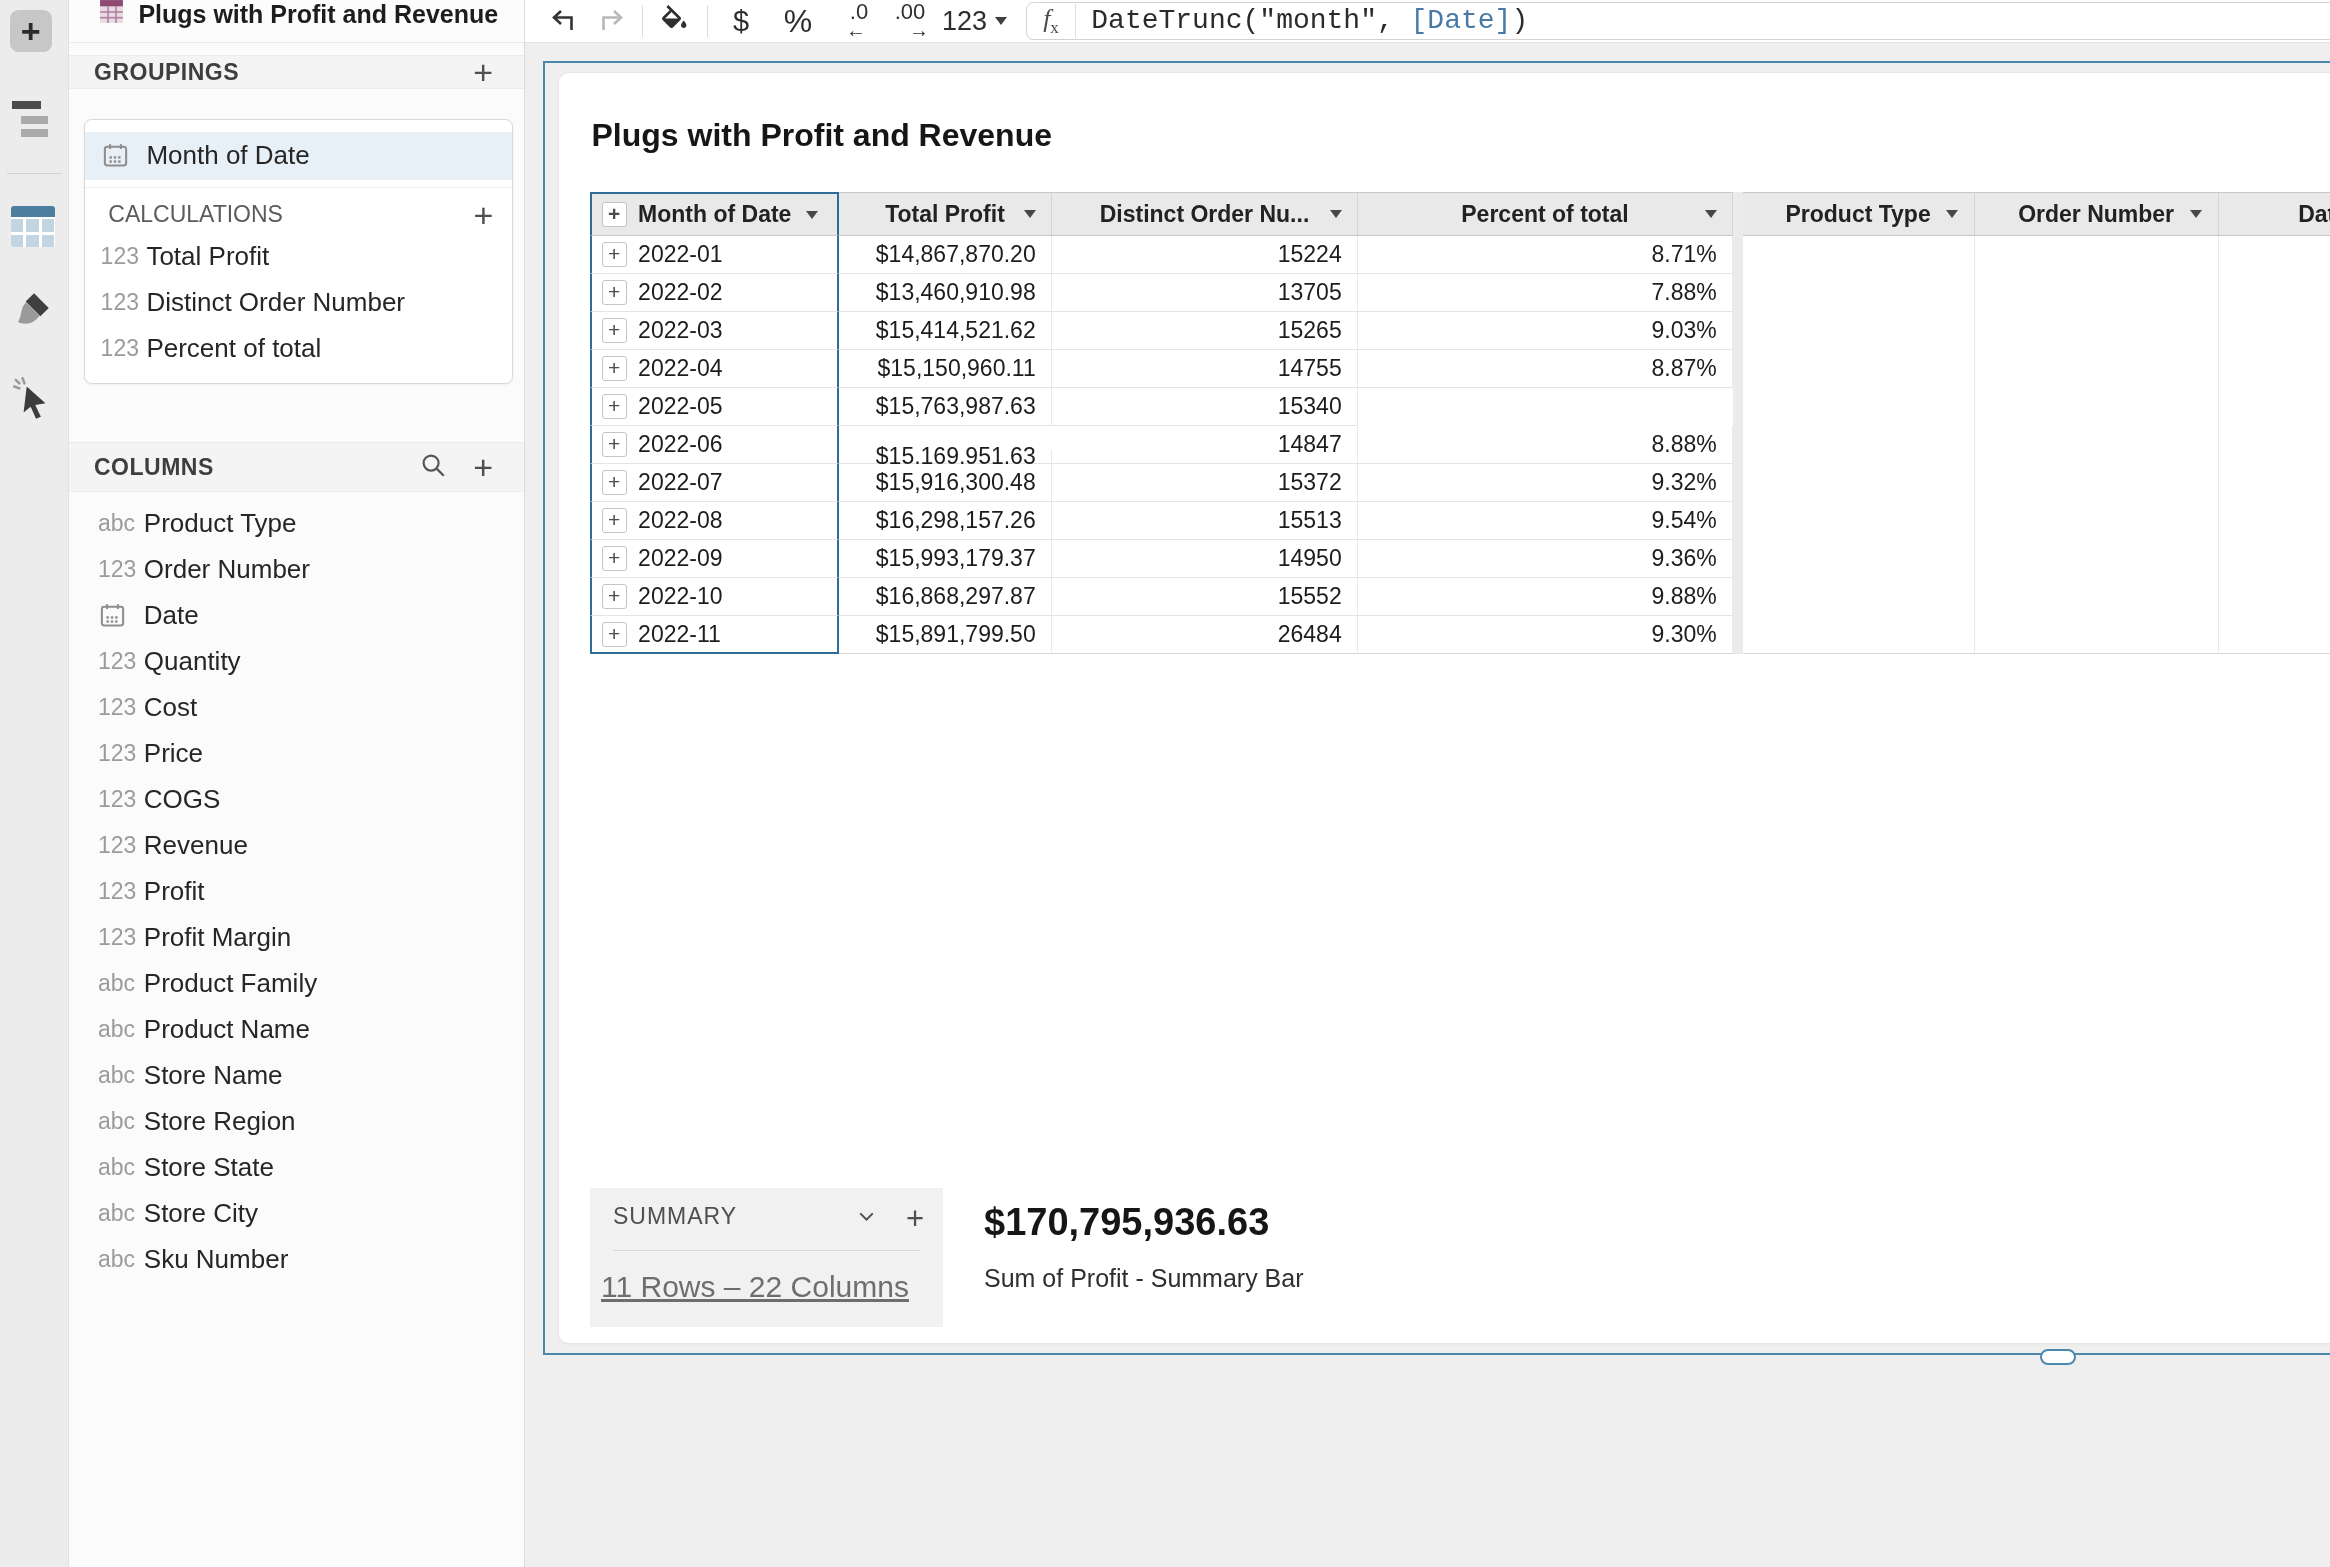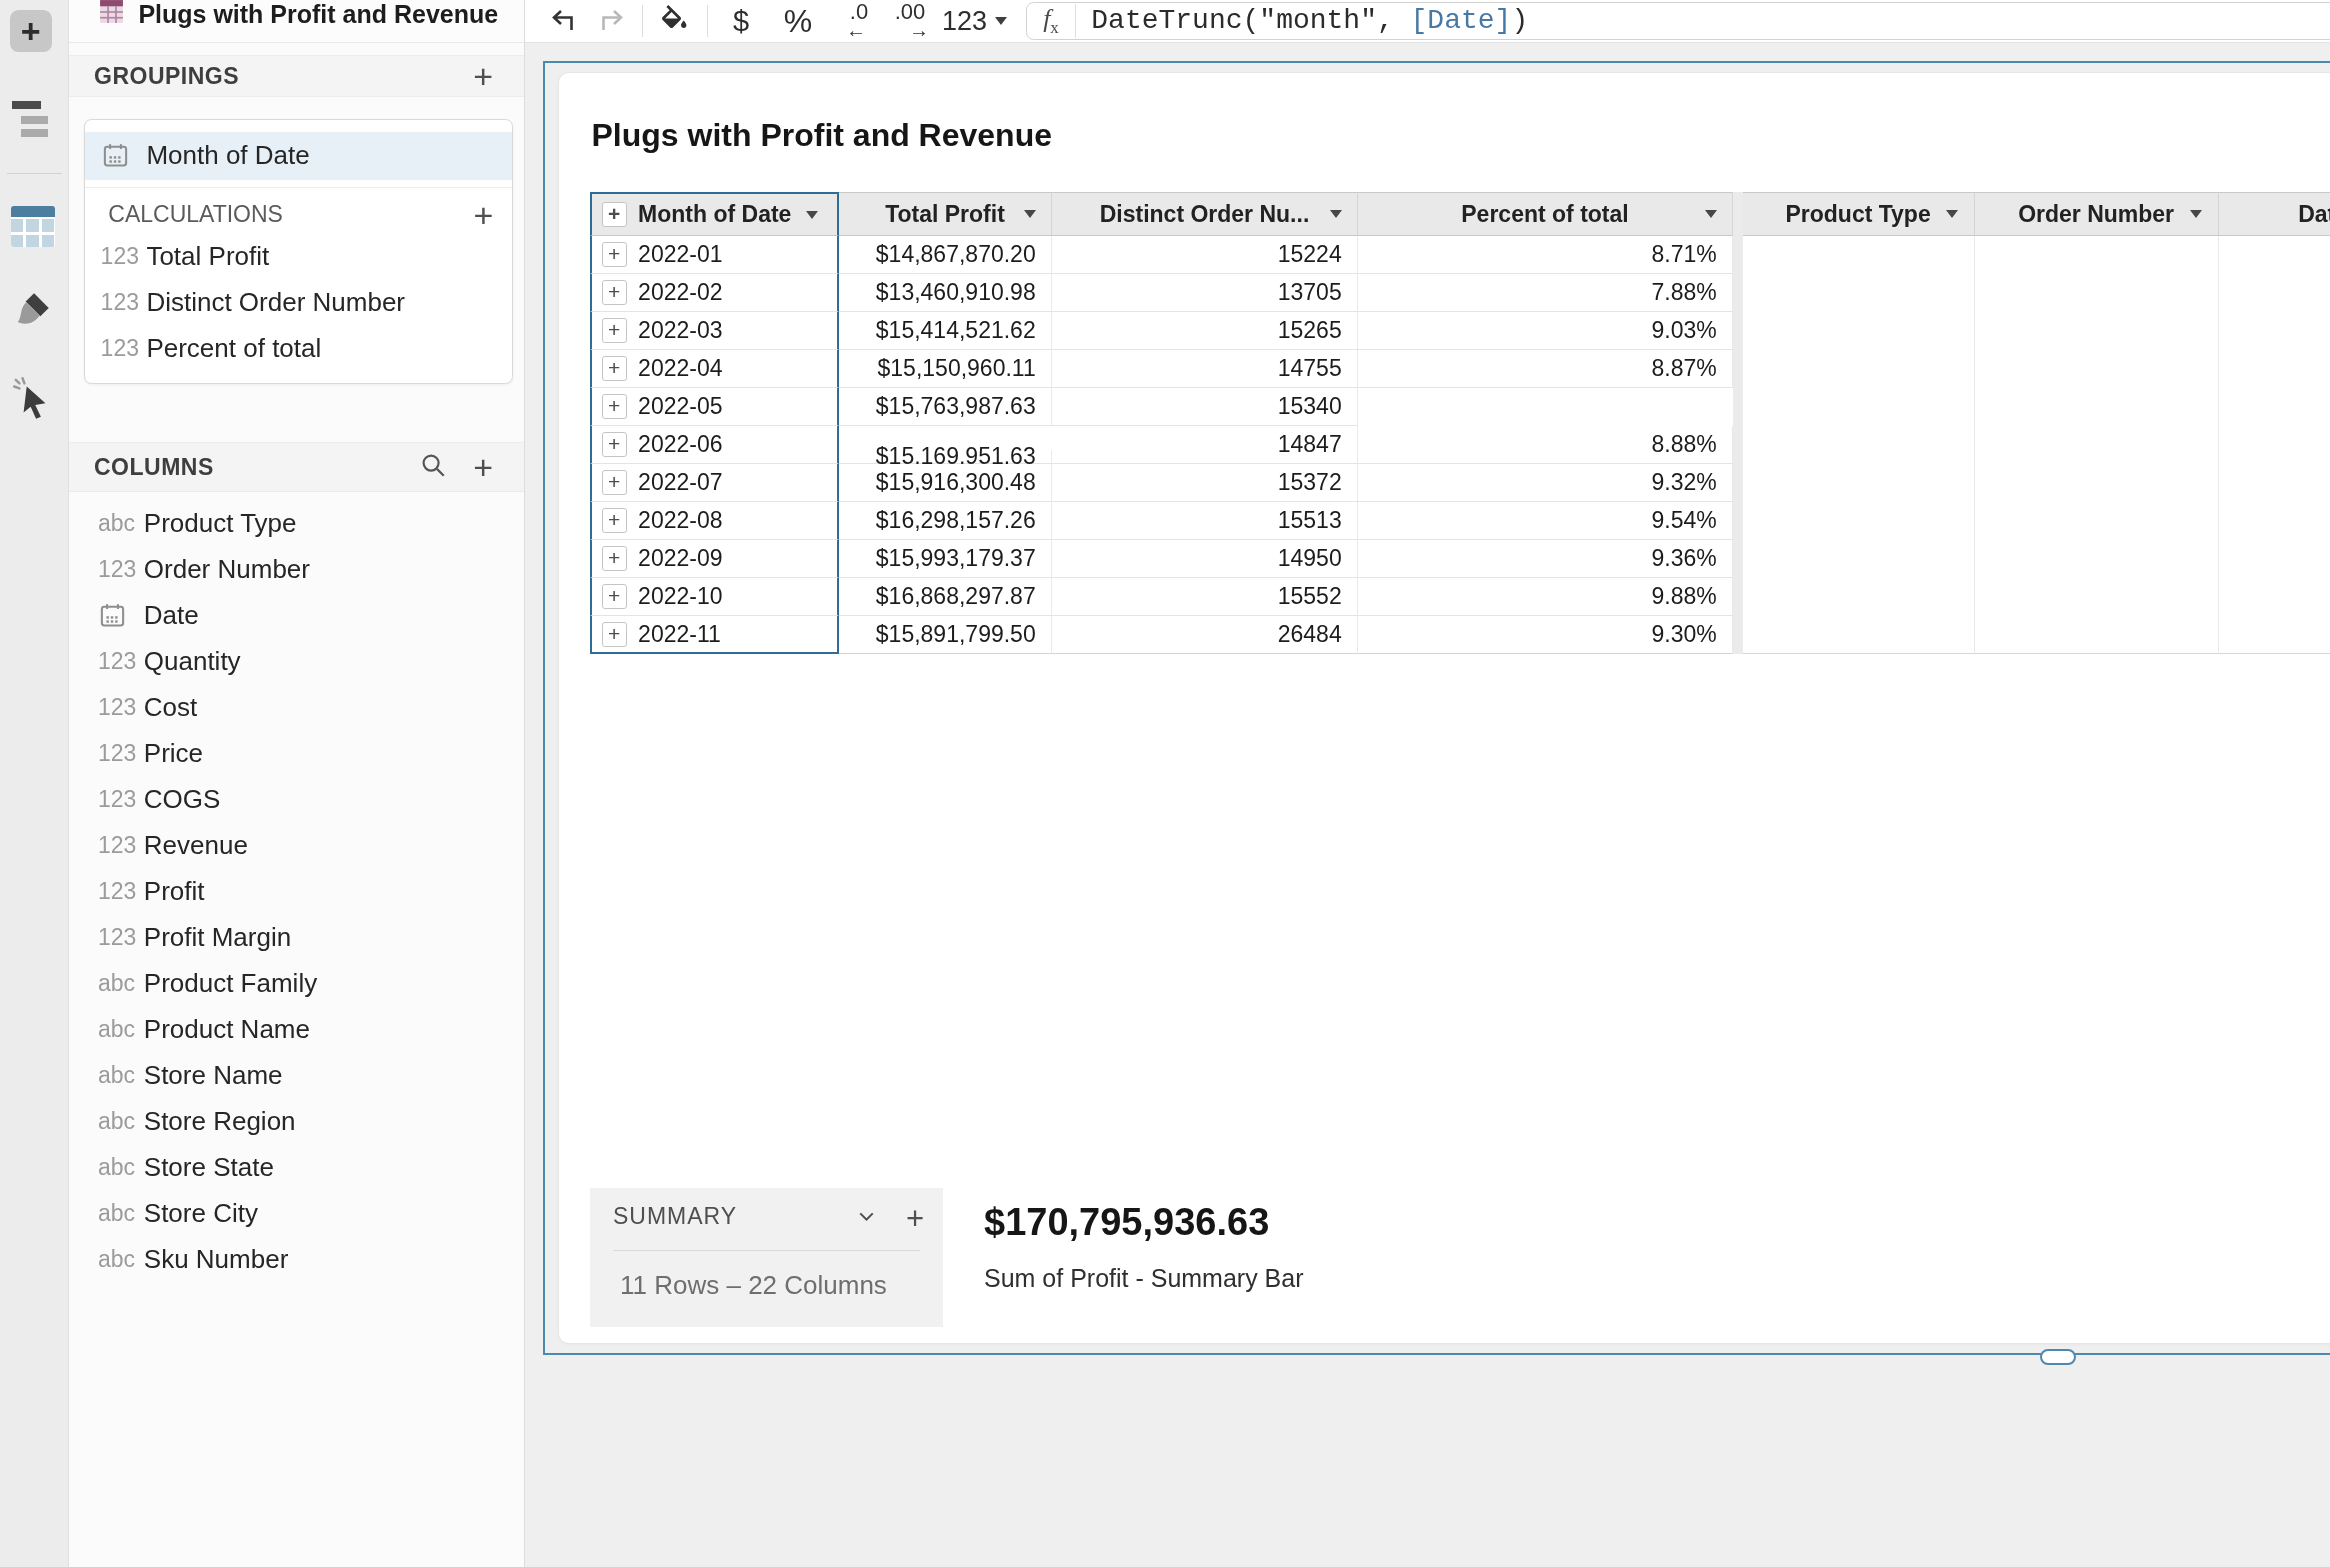--- a/index.html
+++ b/index.html
@@ -28,21 +28,21 @@
 
   
   .sidebar{position:absolute;left:69px;top:0;width:456px;height:1568px;background:#fbfbfb;border-right:1px solid #dcdcdc;box-sizing:border-box;}
   .sb-header{position:absolute;left:0;top:0;width:100%;height:43px;background:#fcfcfc;border-bottom:1px solid #e9e9e9;
     display:flex;align-items:flex-start;padding-left:29px;box-sizing:border-box;}
   .sb-grid-icon{margin-top:-1.9px;}
   .sb-title{font-size:25px;font-weight:700;color:#1d1d1d;line-height:29px;margin-left:13.4px;white-space:nowrap;}
 
   .sb-band{position:absolute;left:0;width:100%;background:#f4f4f5;border-top:1px solid #ececec;border-bottom:1px solid #ececec;
     display:flex;align-items:center;box-sizing:border-box;padding:0 31px 0 25px;}
-  .band-groupings{top:55px;height:42px;}
+  .band-groupings{top:55px;height:34px;}
   .band-columns{top:442px;height:50px;}
   .band-label{font-size:23px;font-weight:700;letter-spacing:0.5px;color:#3e3e3e;}
   .band-actions{margin-left:auto;display:flex;align-items:center;gap:25px;}
   .band-plus{font-size:34px;color:#4f4f4f;line-height:1;font-weight:400;}
 
   .group-card{position:absolute;left:15.3px;top:119px;width:429px;box-sizing:border-box;background:#fff;
     border:1px solid #d9d9d9;border-radius:7.6px;box-shadow:0 1px 2.9px rgba(0,0,0,0.06);padding:11.5px 0;}
   .gc-head{height:38px;display:flex;align-items:center;padding:0 19px 0 23px;font-size:23px;color:#5b5b5b;}
   .kebab{margin-left:auto;font-size:29px;color:#555;line-height:1;}
   .gb-section{border-bottom:1px solid #ececec;padding-bottom:7.6px;margin-bottom:7.6px;}
@@ -107,21 +107,21 @@
   .bcell{background:#fff;border-right:1px solid #e9e9e9;border-bottom:1px solid #d6d6d6;box-sizing:border-box;}
 
   
   .sum{position:absolute;left:31px;top:1115px;width:1816px;height:139px;display:flex;}
   .sum-left{width:353px;flex:none;background:#f1f1f2;position:relative;}
   .sl-row{position:absolute;left:23px;right:19px;top:15.3px;display:flex;align-items:flex-start;}
   .sl-label{font-size:23px;letter-spacing:1px;color:#4f4f4f;}
   .sl-icons{margin-left:auto;display:flex;align-items:center;gap:27px;}
   .sl-plus{font-size:31px;color:#4f4f4f;line-height:1;}
   .sl-div{position:absolute;left:23px;right:23px;top:62px;height:1px;background:#d8d8d8;}
-  .sl-meta{position:absolute;left:30px;top:82px;font-size:26px;color:#6e6e6e;white-space:nowrap;}
+  .sl-meta{position:absolute;left:11px;top:82px;font-size:30px;color:#6e6e6e;white-space:nowrap;text-decoration:underline;}
   .sum-right{position:relative;flex:1;}
   .sr-value{position:absolute;left:41px;top:13.4px;font-size:38px;font-weight:600;color:#161616;}
   .sr-cap{position:absolute;left:41px;top:76px;font-size:25px;color:#2f2f2f;}
 </style>
 </head>
 <body>
 
 <div id="screen">
 
   <div class="rail">

